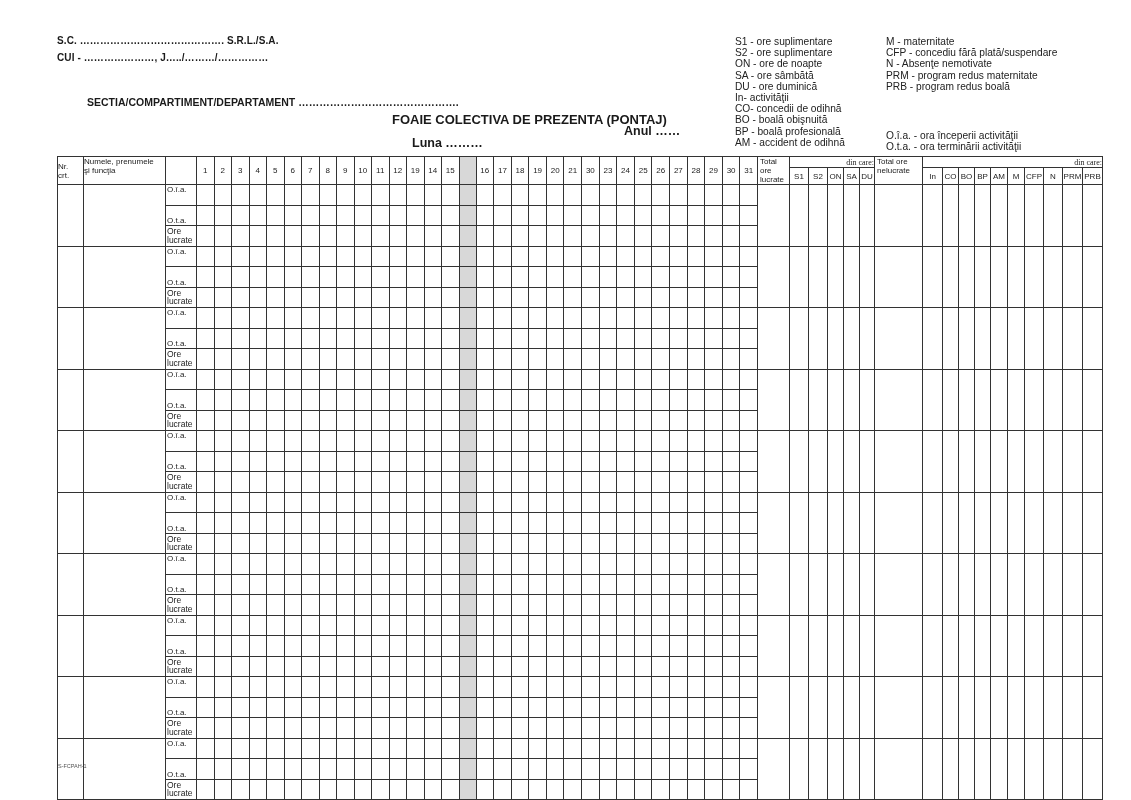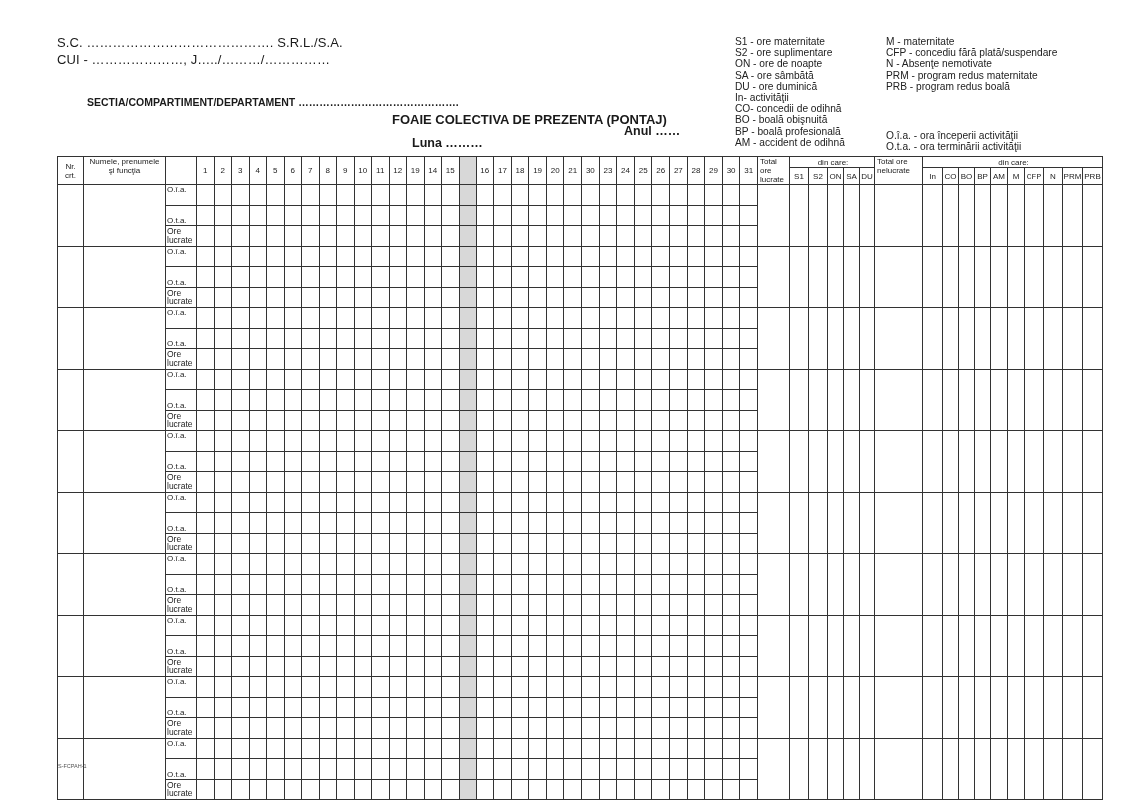--- a/index.html
+++ b/index.html
@@ -1,48 +1,48 @@
 <!DOCTYPE html>
 <html><head>
 <meta charset="utf-8">
 <style>
   html, body { margin:0; padding:0; background:#ffffff; }
   body { width:1131px; height:800px; position:relative; overflow:hidden;
          font-family:"Liberation Sans", sans-serif; color:#1a1a1a; }
   .abs { position:absolute; white-space:nowrap; }
-  .hdr-bold { font-weight:normal; font-size:13px; letter-spacing:0.1px; }
+  .hdr-bold { font-weight:bold; font-size:10px; letter-spacing:0.1px; }
   .legend { font-size:10.2px; line-height:11.2px; color:#222; }
   .title { font-weight:bold; font-size:13px; }
   .sub { font-weight:bold; font-size:12.5px; }
   table.grid { position:absolute; left:57px; top:156px; border-collapse:collapse;
                table-layout:fixed; }
   table.grid td { border:1px solid #333; padding:0; font-size:8px; color:#222;
                   overflow:hidden; }
-  .hcell { text-align:center; vertical-align:middle; line-height:9px; }
+  .hcell { text-align:left; vertical-align:middle; line-height:9px; }
   .daynum { font-size:7px; text-align:center; }
   .gray { background:#d8d8d8; }
   .rowlbl { font-size:9.5px; vertical-align:middle; padding-left:1px !important; line-height:9px; }
   .tothdr { font-size:7.5px; line-height:9px; vertical-align:top; padding-left:2px !important; }
   .codehdr { font-size:8.5px; text-align:center; }
-  .dincare { font-size:8.5px; text-align:center; padding-left:2px !important; height:9px; }
+  .dincare { font-size:8.5px; text-align:right; padding-left:2px !important; height:9px;font-family:Liberation Serif, serif; }
   .footer { font-size:5.5px; color:#555; }
 </style>
 </head>
 <body>
 
 <div class="abs hdr-bold" style="left:57px;top:35px;">S.C. ……………………………………. S.R.L./S.A.</div>
 <div class="abs hdr-bold" style="left:57px;top:52px;">CUI - …………………, J…../………/……………</div>
 <div class="abs" style="left:87px;top:96px;font-weight:bold;font-size:10.5px;">SECTIA/COMPARTIMENT/DEPARTAMENT ……………………………………….</div>
 
 <div class="abs title" style="left:392px;top:112px;">FOAIE COLECTIVA DE PREZENTA (PONTAJ)</div>
 <div class="abs sub" style="left:412px;top:136px;">Luna ………</div>
 <div class="abs sub" style="left:624px;top:124px;text-align:center;">Anul ……</div>
 
 <div class="abs legend" style="left:735px;top:36px;" id="legend-left">
-    <div>S1 - ore maternitate</div>
+    <div>S1 - ore suplimentare</div>
     <div>S2 - ore suplimentare</div>
     <div>ON - ore de noapte</div>
     <div>SA - ore sâmbătă</div>
     <div>DU - ore duminică</div>
     <div>In- activităţii</div>
     <div>CO- concedii de odihnă</div>
     <div>BO - boală obişnuită</div>
     <div>BP - boală profesională</div>
     <div>AM - accident de odihnă</div>
   </div>
@@ -172,21 +172,21 @@
         <td class="codehdr" style="height: 14px;">S2</td>
         <td class="codehdr" style="height: 14px;">ON</td>
         <td class="codehdr" style="height: 14px;">SA</td>
         <td class="codehdr" style="height: 14px;">DU</td>
         <td class="codehdr" style="height: 14px;">In</td>
         <td class="codehdr" style="height: 14px;">CO</td>
         <td class="codehdr" style="height: 14px;">BO</td>
         <td class="codehdr" style="height: 14px;">BP</td>
         <td class="codehdr" style="height: 14px;">AM</td>
         <td class="codehdr" style="height: 14px;">M</td>
-        <td class="codehdr" style="height: 14px; font-family: Liberation Mono, monospace;">CFP</td>
+        <td class="codehdr" style="height: 14px;">CFP</td>
         <td class="codehdr" style="height: 14px;">N</td>
         <td class="codehdr" style="height: 14px;">PRM</td>
         <td class="codehdr" style="height: 14px;">PRB</td>
       </tr>
     </thead>
   <tbody id="tbody">
       <tr>
         <td rowspan="3"></td>
         <td rowspan="3"></td>
         <td class="rowlbl" style="height: 19.5px; vertical-align: top;">O.î.a.</td>

